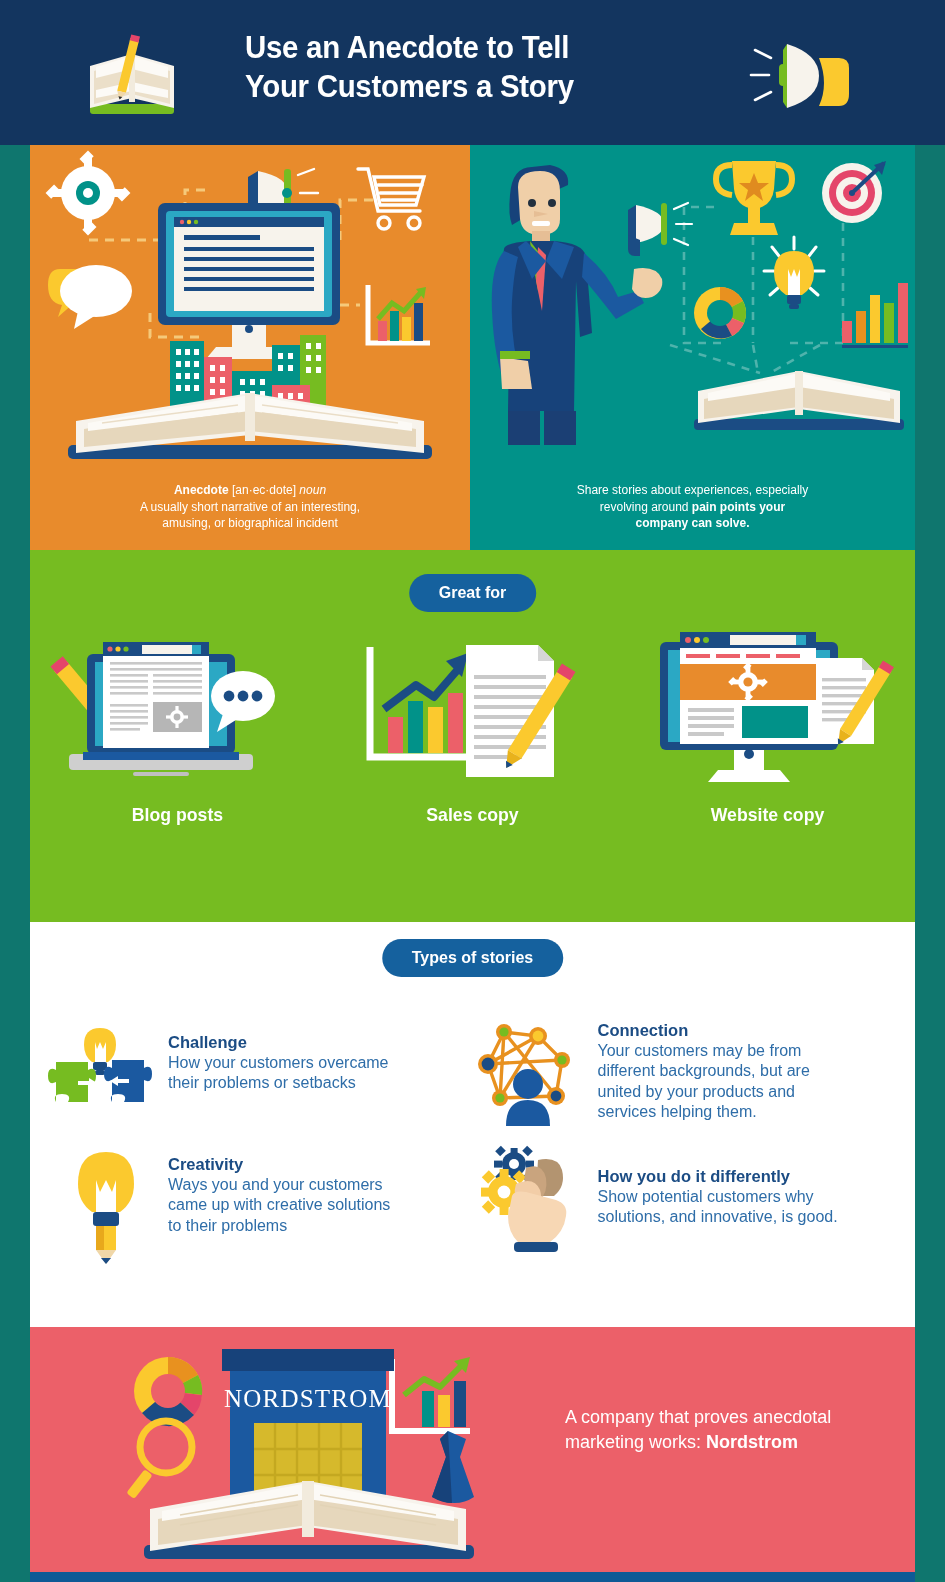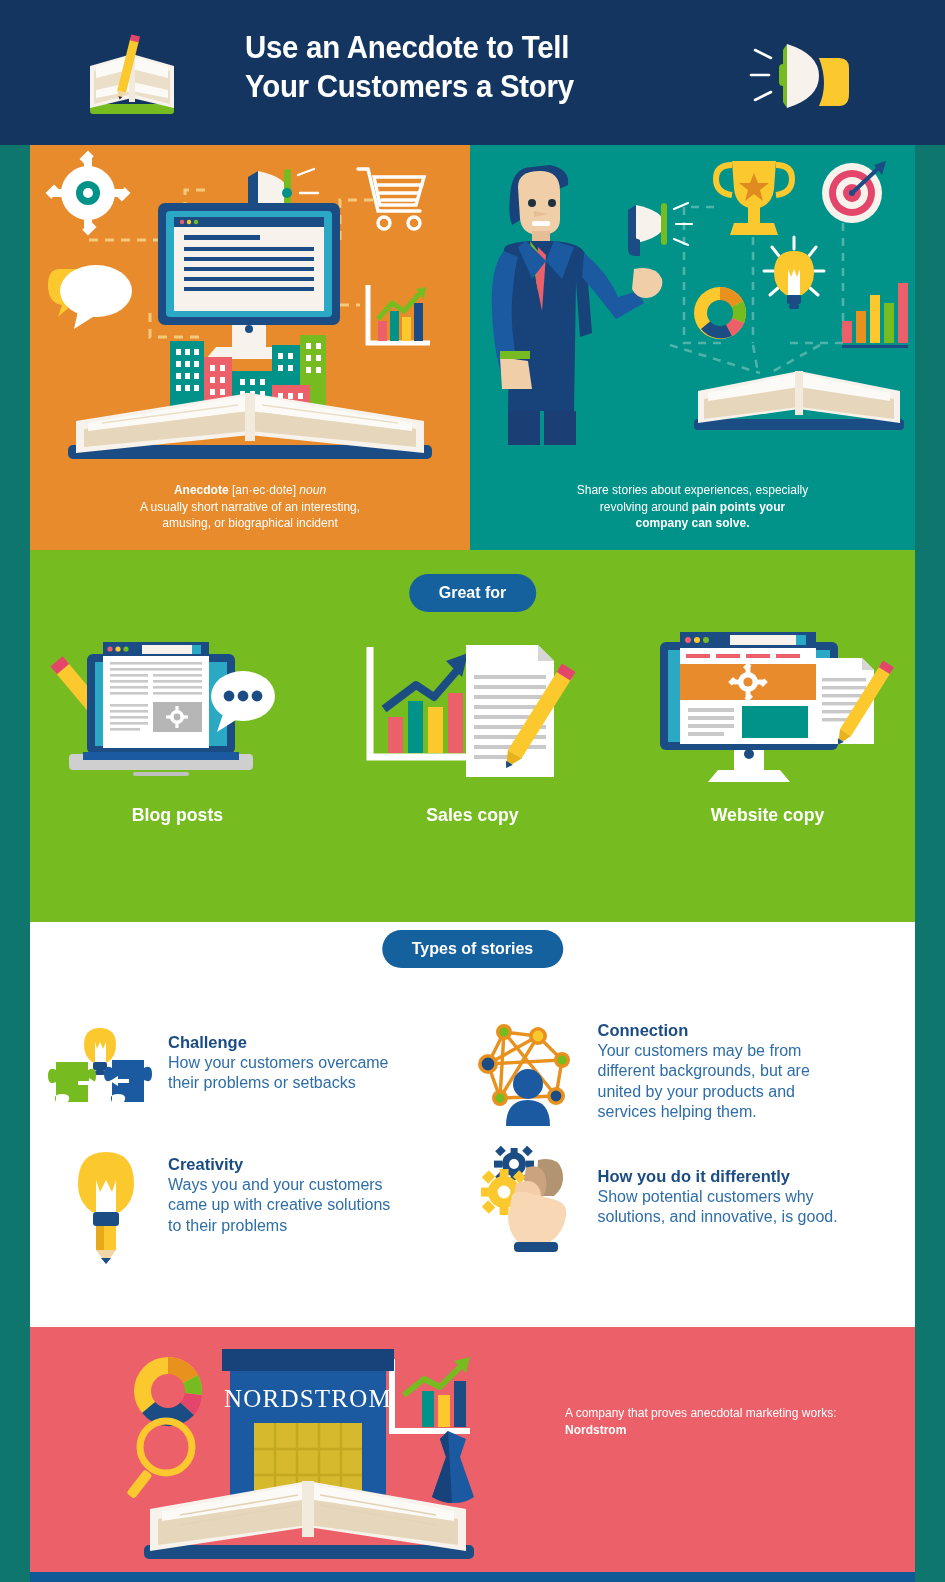--- a/index.html
+++ b/index.html
@@ -49,39 +49,39 @@
   .great-item { flex: 1; text-align: center; position: relative; }
   .great-art { height: 180px; display: flex; align-items: flex-end; justify-content: center; }
   .great-label {
     margin-top: 12px; color: #FFFFFF; font-size: 19px; font-weight: bold;
     font-family: "Liberation Sans Narrow", "Liberation Sans", sans-serif;
     transform: scaleX(0.93);
   }
 
   
   .row-white { position: relative; background: #FFFFFF; height: 405px; }
-  .pill-white { top: 8px; }
+  .pill-white { top: 17px; }
   .types-grid {
     position: absolute; top: 92px; left: 20px; right: 16px;
     display: grid; grid-template-columns: 1fr 1fr; grid-template-rows: auto auto;
     row-gap: 22px; column-gap: 10px;
   }
   .type-item { display: flex; gap: 6px; align-items: flex-start; }
   .type-art { width: 112px; flex: 0 0 112px; height: 112px; position: relative; }
   .type-text { padding-top: 6px; }
   .type-title { color: #1B4C84; font-size: 16.5px; font-weight: bold; line-height: 1.25; }
   .type-desc { color: #2E6DA8; font-size: 16px; line-height: 1.28; }
   .t-shift-down .type-text { padding-top: 18px; }
 
   
   .row-red { position: relative; background: #EC6069; height: 245px; }
   .red-art { position: absolute; left: 100px; top: 8px; width: 360px; height: 230px; }
   .red-text {
     position: absolute; left: 535px; top: 78px; width: 330px;
-    color: #FFFFFF; font-size: 12px; line-height: 1.4;
+    color: #FFFFFF; font-size: 18px; line-height: 1.4;
   }
   .red-text b { font-weight: bold; }
 
   
   .footer { position: relative; background: #0E5A96; height: 45px; }
   .footer-text {
     position: absolute; inset: 0; display: flex; align-items: center; justify-content: center;
     color: #2FA0B8; font-size: 20px; border-radius: 16px;
   }
   svg { display: block; overflow: visible; }

